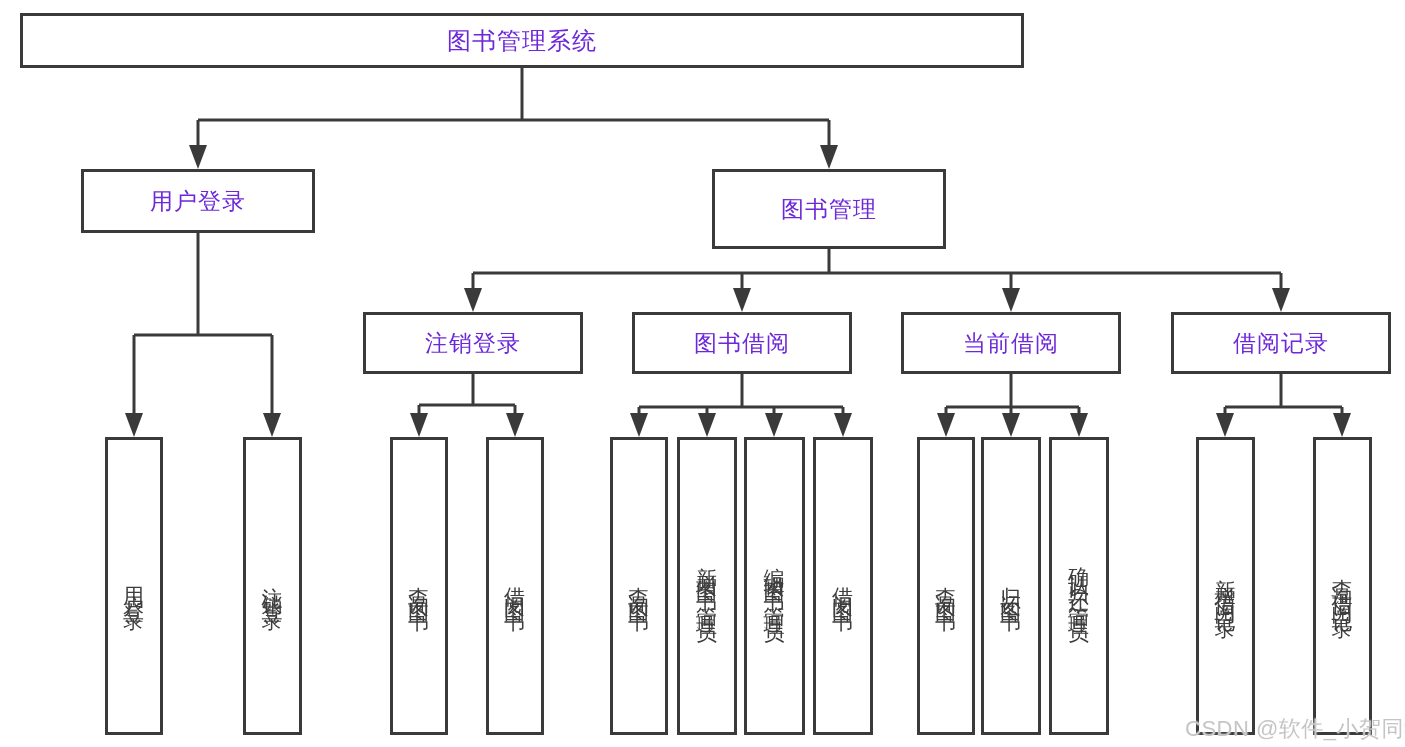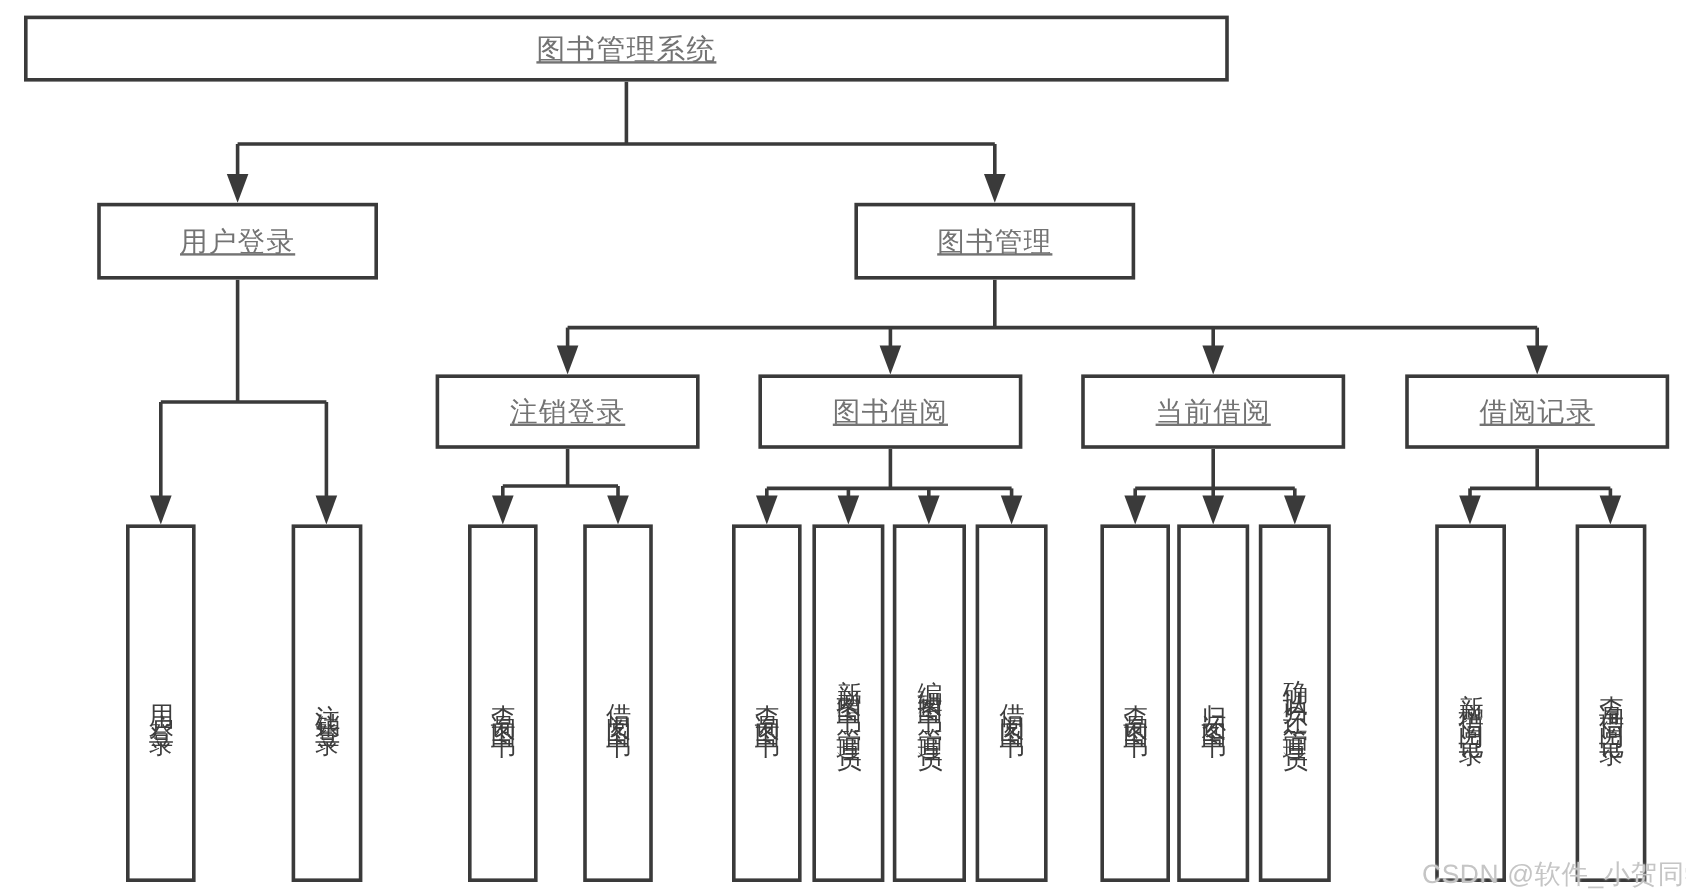--- a/index.html
+++ b/index.html
@@ -31,25 +31,24 @@
     position: absolute;
     box-sizing: border-box;
     background: #ffffff;
     border: 3px solid #3a3a3a;
     display: flex;
     align-items: center;
     justify-content: center;
     z-index: 2;
   }
   .hlabel {
-    color: #737373;
+    color: #6d28d9;
     font-size: 23px;
     letter-spacing: 1px;
     white-space: nowrap;
-    text-decoration: underline;
   }
   .root-label {
     font-size: 24px;
   }
   .vbox {
     top: 437px;
     height: 298px;
   }
   .vlabel {
     writing-mode: vertical-rl;
@@ -162,21 +161,21 @@
     </g>
   </svg>
 
   <div class="hbox" style="left:20px; top:13px; width:1004px; height:55px;">
     <span class="hlabel root-label">图书管理系统</span>
   </div>
 
   <div class="hbox" style="left:81px; top:169px; width:234px; height:64px;">
     <span class="hlabel">用户登录</span>
   </div>
-  <div class="hbox" style="left:712px; top:169px; width:234px; height:64px;text-align:right;">
+  <div class="hbox" style="left:712px; top:169px; width:234px; height:80px;text-align:right;">
     <span class="hlabel">图书管理</span>
   </div>
 
   <div class="hbox" style="left:363px; top:312px; width:220px; height:62px;">
     <span class="hlabel">注销登录</span>
   </div>
   <div class="hbox" style="left:632px; top:312px; width:220px; height:62px;">
     <span class="hlabel">图书借阅</span>
   </div>
   <div class="hbox" style="left:901px; top:312px; width:220px; height:62px;">

